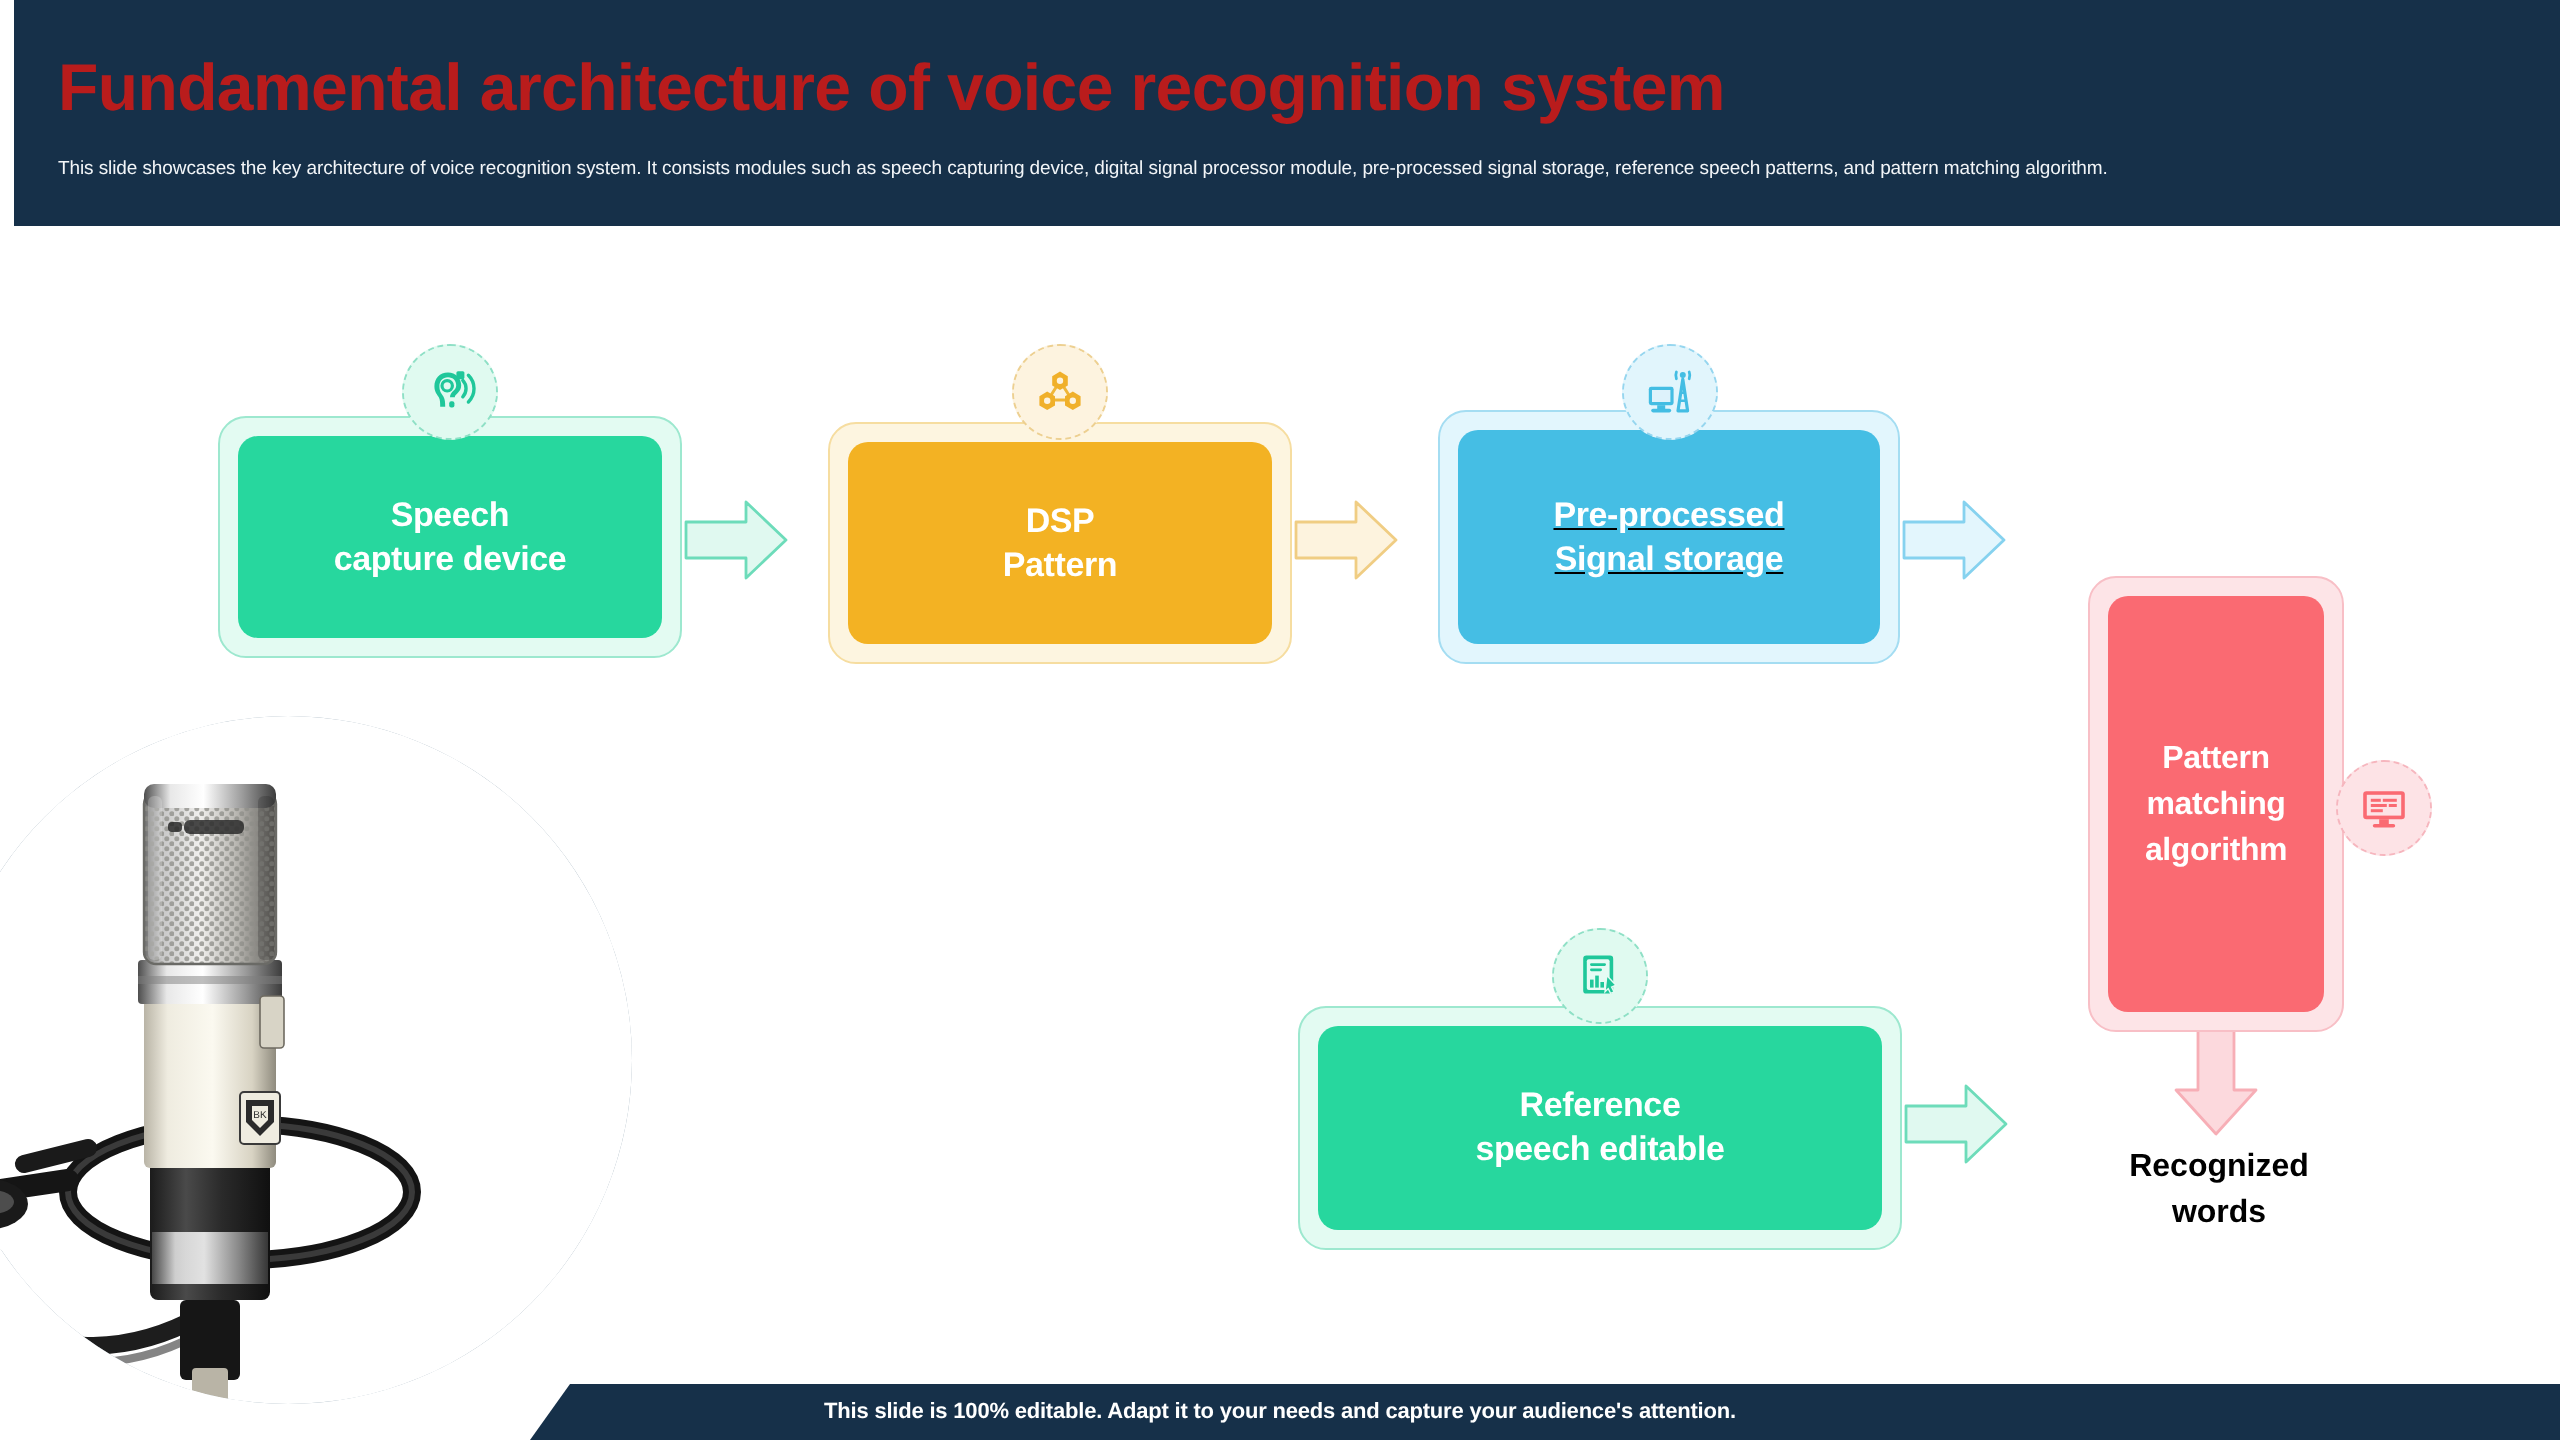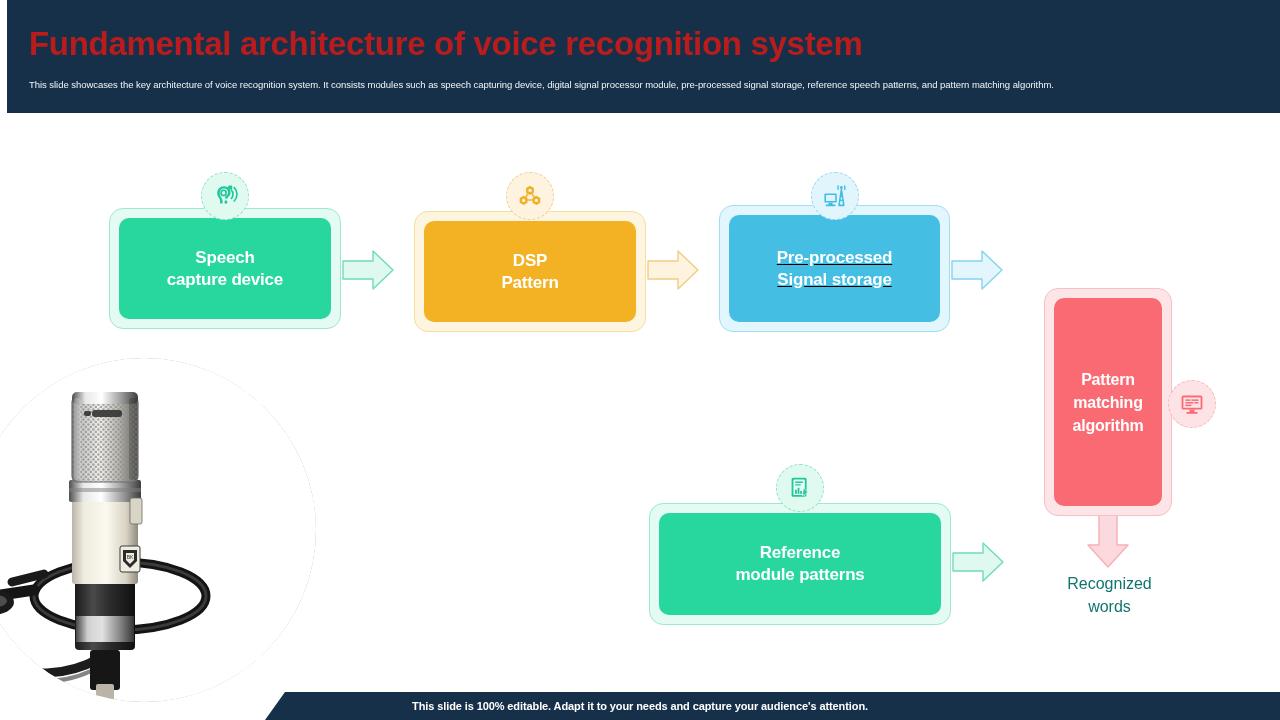--- a/index.html
+++ b/index.html
@@ -183,23 +183,23 @@
   #arrow-4 { left: 951px; top: 540px; }
   #arrow-down { position: absolute; left: 1085px; top: 513px; }
 
   
   #recognized-words {
     position: absolute;
     left: 1032px;
     top: 572px;
     width: 155px;
     text-align: center;
-    color: #0f766e;
+    color: #000000;
     font-size: 16px;
-    font-weight: normal;
+    font-weight: bold;
     line-height: 23px;
     white-space: pre-line;
   }
 </style>
 </head>
 <body>
 
 <div id="header-bar"></div>
 <div id="header-accent"></div>
 <div id="page-title">Fundamental architecture of voice recognition system</div>
@@ -347,21 +347,21 @@
   <div class="node-inner">
     <span class="node-label">Pattern
 matching
 algorithm</span>
   </div>
 </div>
 
 <div class="node n-green" id="node-ref">
   <div class="node-inner">
     <span class="node-label">Reference
-module patterns</span>
+speech editable</span>
   </div>
 </div>
 
 <div class="icon-badge badge-green" id="badge-speech">
   <svg width="26" height="26" viewBox="0 0 26 26" xmlns="http://www.w3.org/2000/svg">
     <path d="M12 3.2 C7.8 3.2 5.2 6.3 5.2 10.1 C5.2 13 6.6 14.2 7.4 15.6 C8.1 16.8 8.1 18.4 8.1 20.4 L10.6 20.4 C10.6 18.2 10.5 16.6 9.7 15.2 C8.9 13.9 7.7 12.8 7.7 10.1 C7.7 7.5 9.4 5.6 12 5.6 C14.6 5.6 16.1 7.4 16.1 9.6 C16.1 12.4 13 12.6 13 15.6 L15.4 15.6 C15.4 14 18.6 13.2 18.6 9.6 C18.6 6.1 15.9 3.2 12 3.2 Z" fill="#1fc79a"></path>
     <circle cx="11.6" cy="9.9" r="2.6" fill="none" stroke="#1fc79a" stroke-width="1.6"></circle>
     <rect x="12.6" y="17.6" width="2.6" height="3.2" rx="1" fill="#1fc79a"></rect>
     <path d="M19.4 7.2 A 6 6 0 0 1 19.4 15.4" fill="none" stroke="#1fc79a" stroke-width="1.7" stroke-linecap="round"></path>
     <path d="M22.2 4.6 A 9.4 9.4 0 0 1 22.2 18" fill="none" stroke="#1fc79a" stroke-width="1.7" stroke-linecap="round"></path>

